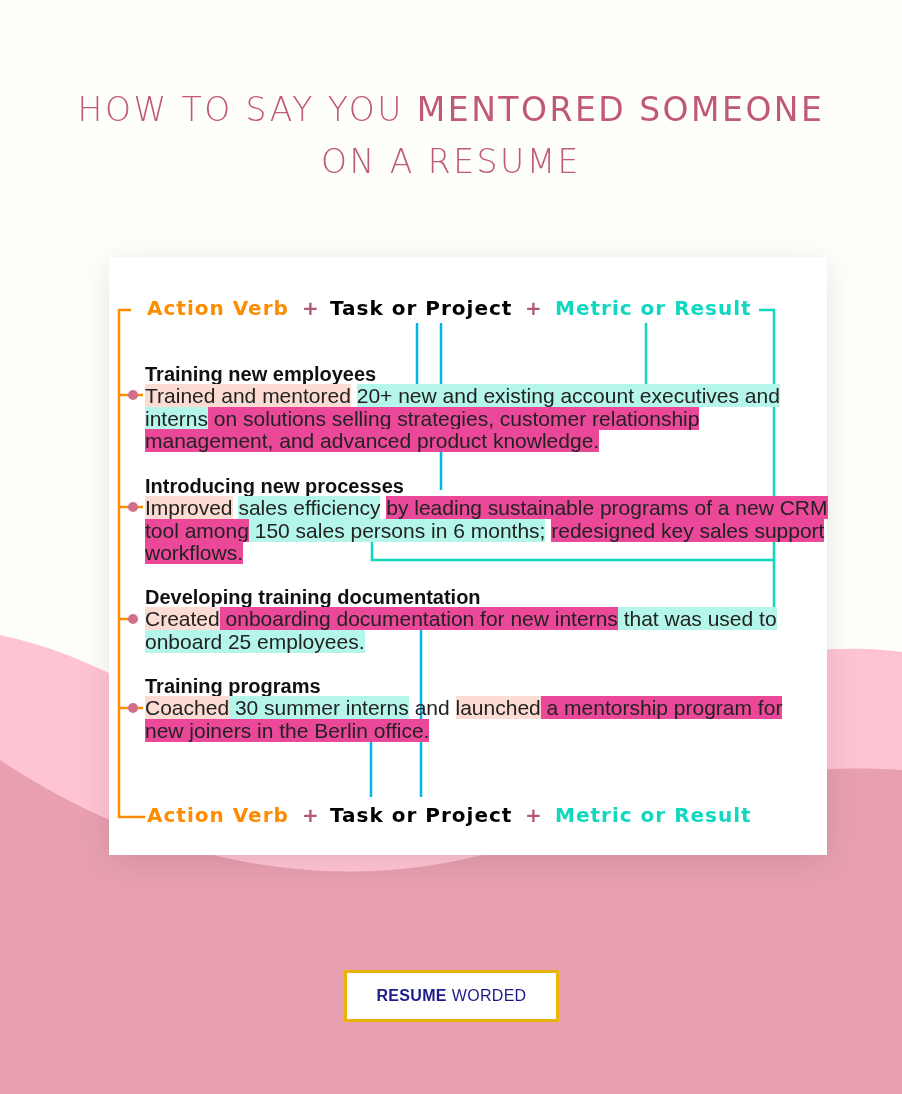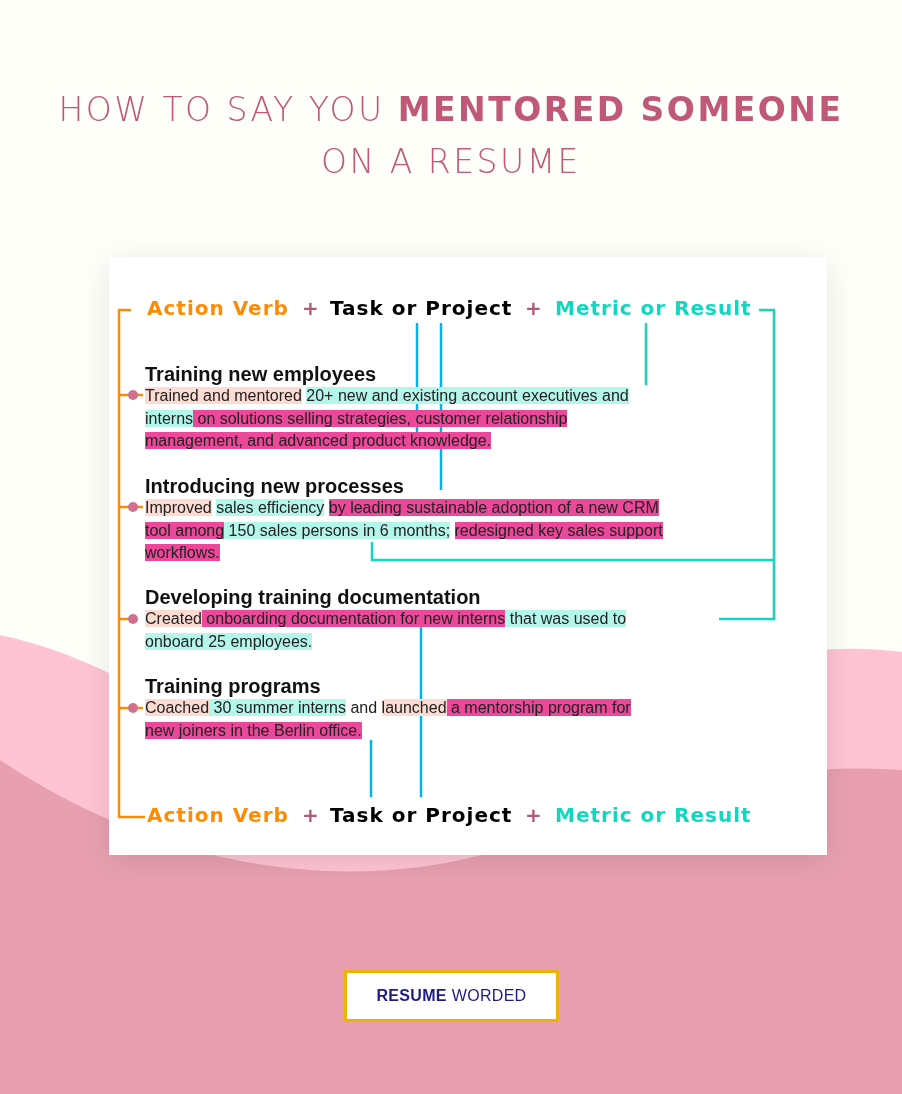--- a/index.html
+++ b/index.html
@@ -9,21 +9,21 @@
       font-family: "Liberation Sans", sans-serif;
     }
     .bg-svg { position: absolute; left: 0; top: 0; width: 902px; height: 1094px; }
     .title {
       position: absolute; left: 0; width: 902px; text-align: center;
       color: #c05878; font-size: 33px; letter-spacing: 2.5px; font-weight: 300;
       font-family: "DejaVu Sans", sans-serif;
     }
     .title.l1 { top: 90px; }
     .title.l2 { top: 142px; }
-    .title b { font-weight: bold; }
+    .title b { font-weight: normal; }
     .card {
       position: absolute; left: 109px; top: 257px; width: 675px; height: 598px;
       background: #ffffff;
       box-shadow: 0 6px 30px rgba(0,0,0,0.10);
       padding-left: 43px;
     }
     .formula {
       position: absolute; left: 0; width: 675px; height: 30px;
       font-family: "DejaVu Sans", sans-serif; font-weight: bold; font-size: 20px;
       letter-spacing: 1px;
@@ -34,21 +34,21 @@
     .c-verb { color: #ff8c00; }
     .c-task { color: #000000; }
     .c-metric { color: #10d8c0; }
     .c-plus { color: #b05a78; }
     .lines { position: absolute; left: 0; top: 0; width: 675px; height: 598px; pointer-events: none; }
     .entry { position: absolute; left: 36px; width: 620px; }
     .entry h3 {
       margin: 0; font-size: 20px; font-weight: bold; color: #111;
       font-family: Liberation Sans, sans-serif; height: 22px; line-height: 22px;
     }
-    .entry .line { height: 22.5px; line-height: 22.5px; font-size: 16px; color: #222; white-space: nowrap; }
+    .entry .line { height: 22.5px; line-height: 22.5px; font-size: 21px; color: #222; white-space: nowrap; }
     .hl-v { background: #fcdcd2; }
     .hl-t { background: #ec4899; }
     .hl-m { background: #b4f6ea; }
     .logo {
       position: absolute; left: 344px; top: 970px; width: 209px; height: 46px;
       border: 3px solid #eab308; background: #fff;
       display: flex; align-items: center; justify-content: center;
       font-size: 16px; color: #1d1a8a; font-family: "Liberation Sans", sans-serif;
       letter-spacing: 0.3px;
     }
@@ -113,21 +113,21 @@
     <h3>Training new employees</h3>
     <div class="lines-holder">
         <div class="line"><span class="hl-v">Trained and mentored</span><span> </span><span class="hl-m">20+ new and existing account executives and </span></div>
         <div class="line"><span class="hl-m">interns</span><span class="hl-t"> on solutions selling strategies, customer relationship </span></div>
         <div class="line"><span class="hl-t">management, and advanced product knowledge.  </span></div>
       </div>
   </div>
   <div class="entry" style="top:218px">
     <h3>Introducing new processes</h3>
     <div class="lines-holder">
-        <div class="line"><span class="hl-v">Improved</span><span> </span><span class="hl-m">sales efficiency</span><span> </span><span class="hl-t">by leading sustainable adoption of a new CRM</span></div>
+        <div class="line"><span class="hl-v">Improved</span><span> </span><span class="hl-m">sales efficiency</span><span> </span><span class="hl-t">by leading sustainable programs of a new CRM</span></div>
         <div class="line"><span class="hl-t">tool among</span><span class="hl-m"> 150 sales persons in 6 months;</span><span> </span><span class="hl-t">redesigned key sales support</span></div>
         <div class="line"><span class="hl-t">workflows.  </span></div>
       </div>
   </div>
   <div class="entry" style="top:329px">
     <h3>Developing training documentation</h3>
     <div class="lines-holder">
         <div class="line"><span class="hl-v">Created</span><span class="hl-t"> onboarding documentation for new interns</span><span class="hl-m"> that was used to</span></div>
         <div class="line"><span class="hl-m">onboard 25 employees.  </span></div>
       </div>

